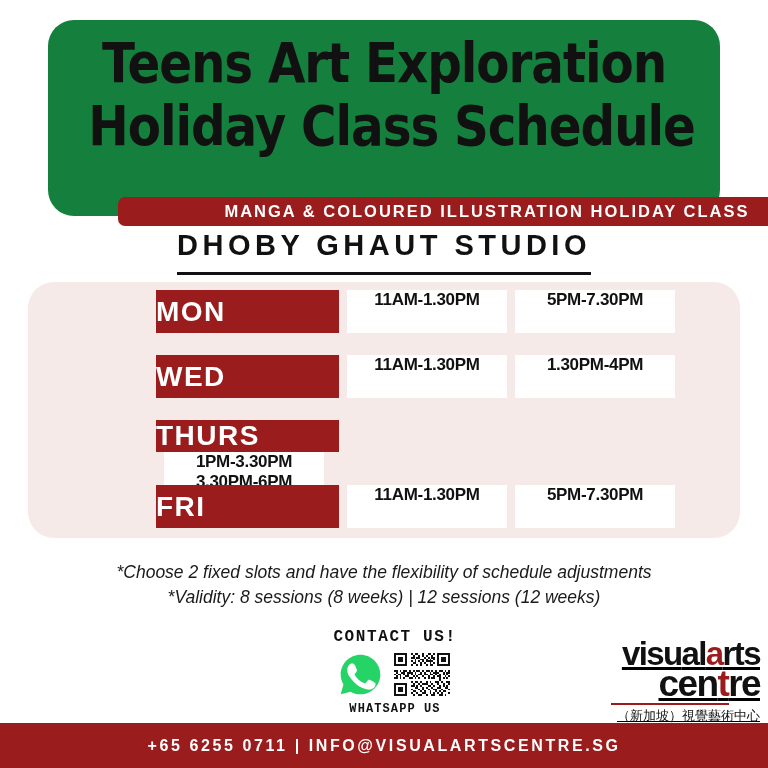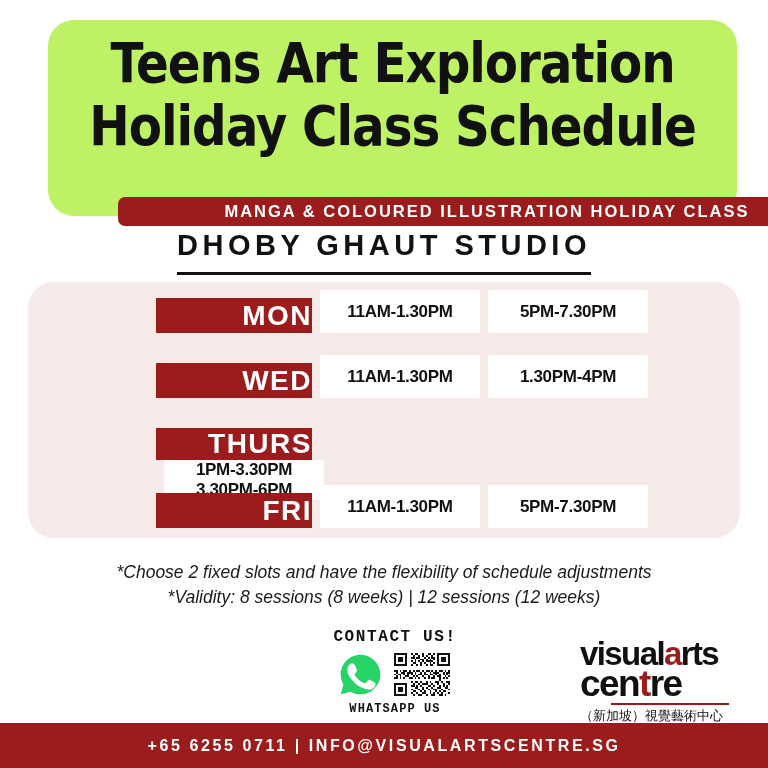--- a/index.html
+++ b/index.html
@@ -9,21 +9,21 @@
     font-family:"Liberation Sans", sans-serif;
     position:relative;
     overflow:hidden;
     -webkit-font-smoothing:antialiased;
   }
   .poster{position:absolute;inset:0;}
 
   
   .header-panel{
     position:absolute;left:48px;top:20px;width:672px;height:196px;
-    background:#bef264;border-radius:26px;padding-left:17px;
+    background:#15803d;border-radius:26px;
   }
   .title-block{
     position:absolute;left:0;right:0;top:12px;text-align:center;
   }
   .title-line{
     font-family:"DejaVu Sans", sans-serif;
     font-weight:700;
     font-size:55px;
     line-height:63px;
     letter-spacing:-1.2px;
@@ -53,29 +53,29 @@
 
   
   .table-panel{
     position:absolute;left:28px;top:282px;width:712px;height:256px;
     background:#f5eae8;border-radius:26px;
   }
   .sched-row{
     position:absolute;left:128px;height:43px;display:flex;align-items:stretch;
   }
   .day-chip{
-    width:156px;background:#9b1c1c;
-    display:flex;align-items:center;justify-content:flex-end;margin-top:8px;
+    width:183px;background:#9b1c1c;
+    display:flex;align-items:center;justify-content:flex-start;
   }
   .day-label{
     color:#ffffff;font-weight:700;font-size:28px;letter-spacing:1.5px;
   }
   .time-cell{
     width:160px;background:#ffffff;margin-left:8px;
-    display:flex;align-items:center;justify-content:center;
+    display:flex;align-items:flex-start;justify-content:center;
   }
   .time-text{
     color:#111111;font-weight:700;font-size:17px;letter-spacing:-0.3px;
     white-space:nowrap;
   }
 
   
   .notes{
     position:absolute;left:0;right:0;top:560px;text-align:center;
   }
@@ -96,21 +96,21 @@
   .wa-icon{width:47px;height:47px;display:block;}
   .qr{
     width:62px;height:47px;display:block;
   }
   .contact-sub{
     font-weight:700;font-size:12px;letter-spacing:1.1px;color:#111111;margin-top:4px;
   }
 
   
   .logo{
-    position:absolute;left:580px;top:640px;width:180px;text-align:left;
+    position:absolute;left:580px;top:640px;width:180px;text-align:right;text-decoration:underline;
   }
   .logo-l1,.logo-l2{
     font-weight:700;color:#111111;line-height:0.86;
     letter-spacing:-1.6px;white-space:nowrap;
   }
   .logo-l1{font-size:33px;}
   .logo-l2{font-size:37px;}
   .logo-red{color:#9b1c1c;}
   .logo-rule{
     width:118px;height:2px;background:#9b1c1c;margin:3px auto 0 auto;

